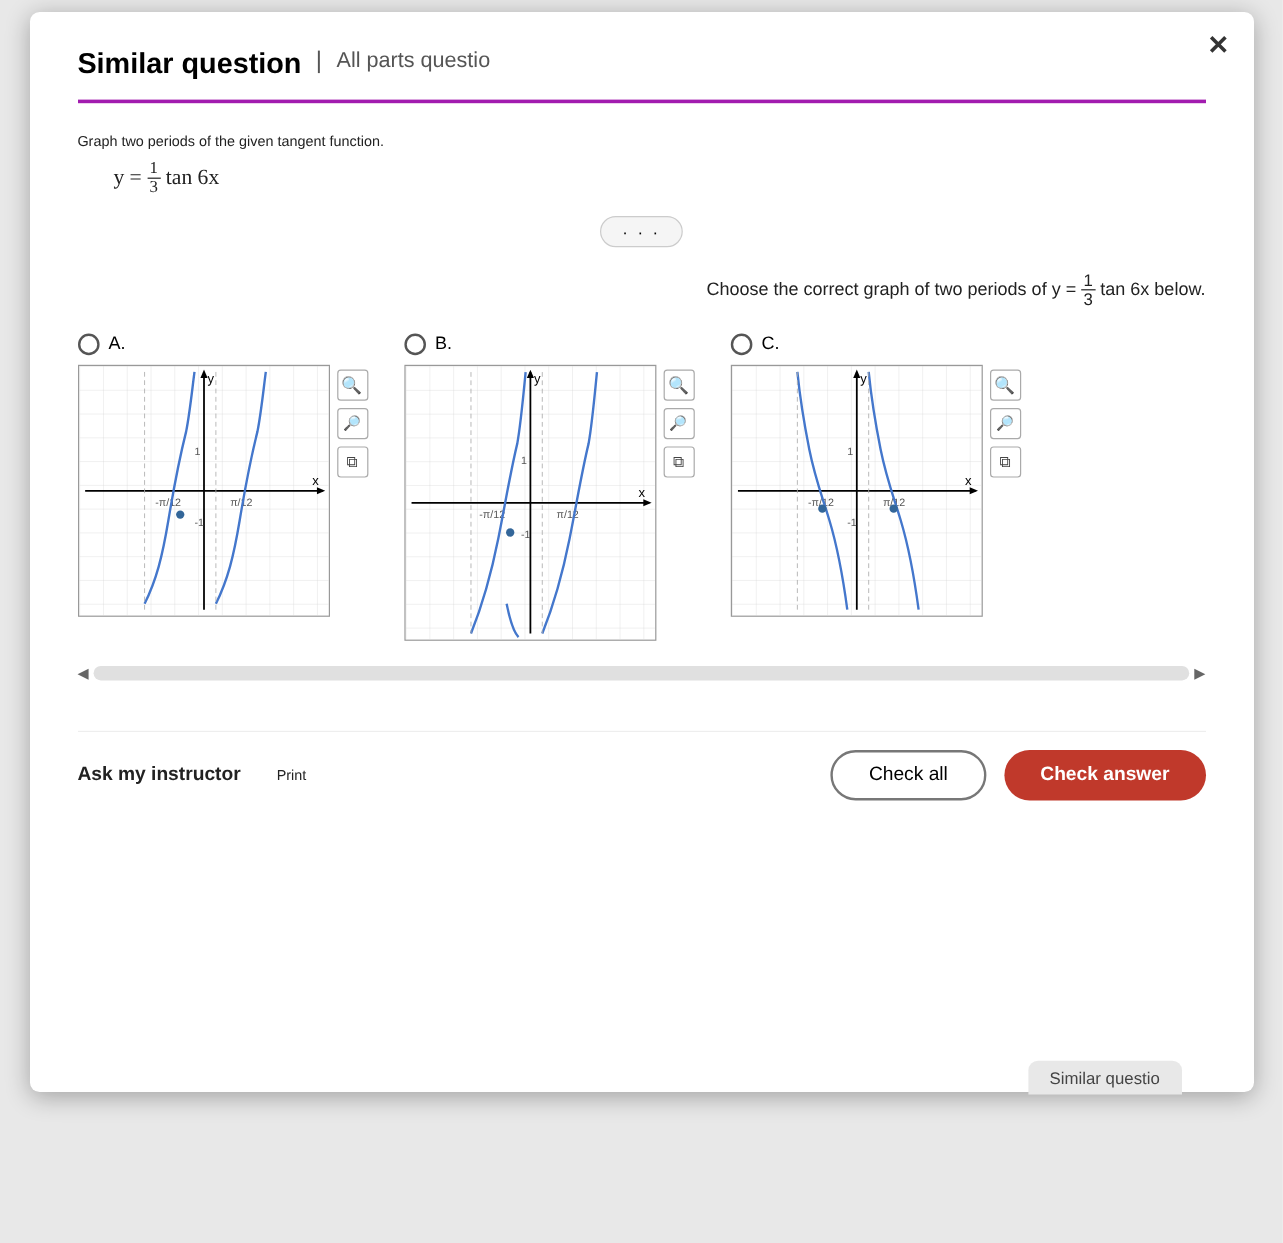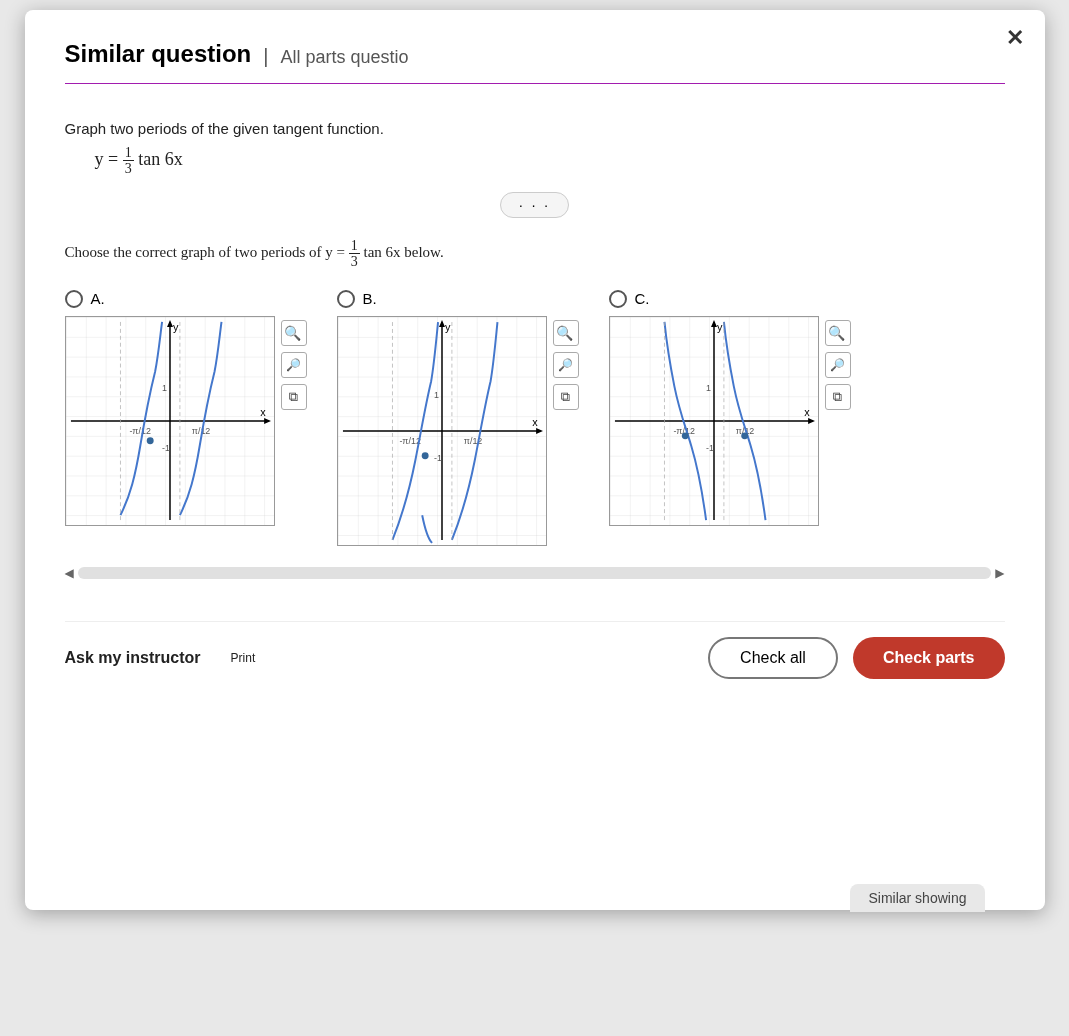--- a/index.html
+++ b/index.html
@@ -27,43 +27,43 @@
       right: 20px;
       font-size: 22px;
       cursor: pointer;
       color: #333;
       background: none;
       border: none;
       font-weight: bold;
     }
     .header {
       display: flex;
-      align-items: flex-end;
+      align-items: flex-start;
       gap: 12px;
-      margin-bottom: 36px;
-      border-bottom: 1px solid #a21caf;
+      margin-bottom: 25px;
+      border-bottom: 3px solid #a21caf;
       padding-bottom: 15px;
     }
     .header-title {
       font-size: 24px;
       font-weight: bold;
       font-family: Arial, sans-serif;
     }
     .header-divider {
       font-size: 20px;
       color: #555;
       font-family: Arial, sans-serif;
     }
     .header-subtitle {
       font-size: 18px;
       color: #555;
       font-family: Arial, sans-serif;
     }
     .question-text {
-      font-size: 15px;
+      font-size: 12px;
       font-family: Arial, sans-serif;
       margin-bottom: 8px;
       color: #222;
     }
     .equation {
       font-size: 18px;
       margin-left: 30px;
       margin-bottom: 15px;
       color: #222;
     }
@@ -76,23 +76,24 @@
       background: #f5f5f5;
       border: 1px solid #ccc;
       border-radius: 20px;
       padding: 4px 18px;
       font-size: 14px;
       cursor: pointer;
       letter-spacing: 2px;
     }
     .choose-text {
       font-size: 15px;
-      font-family: Liberation Serif, serif;
+      font-family: Liberation Sans, sans-serif;
       margin-bottom: 20px;
       color: #222;
+      text-align: right;
     }
     .graphs-row {
       display: flex;
       gap: 30px;
       align-items: flex-start;
       margin-bottom: 20px;
     }
     .graph-option {
       display: flex;
       flex-direction: column;
@@ -417,19 +418,19 @@
     <span class="scroll-arrow">▶</span>
   </div>
 
   <div class="footer">
     <div class="footer-left">
       <span class="ask-instructor">Ask my instructor</span>
       <span class="print-btn">Print</span>
     </div>
     <div class="footer-right">
       <button class="clear-all-btn">Check all</button>
-      <button class="check-answer-btn">Check parts</button>
+      <button class="check-answer-btn">Check answer</button>
     </div>
   </div>
 
-  <div class="similar-question-tab">Similar showing</div>
+  <div class="similar-question-tab">Similar questio</div>
 
 </div>
 
 </body></html>

